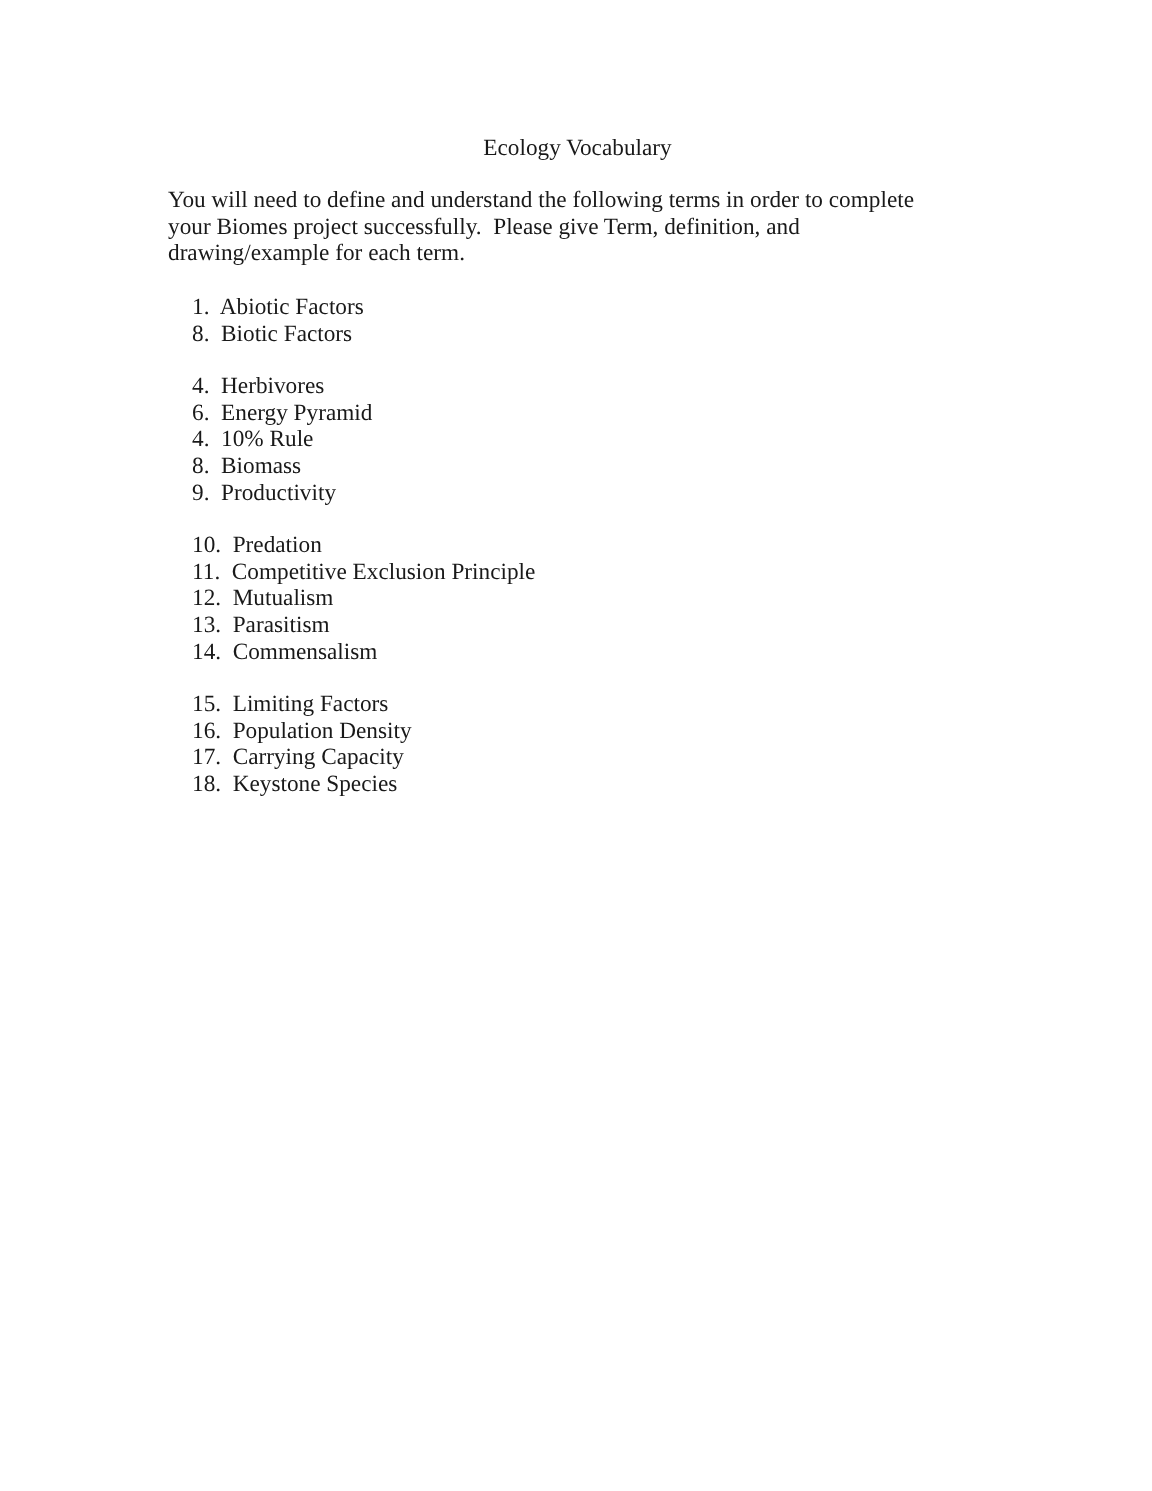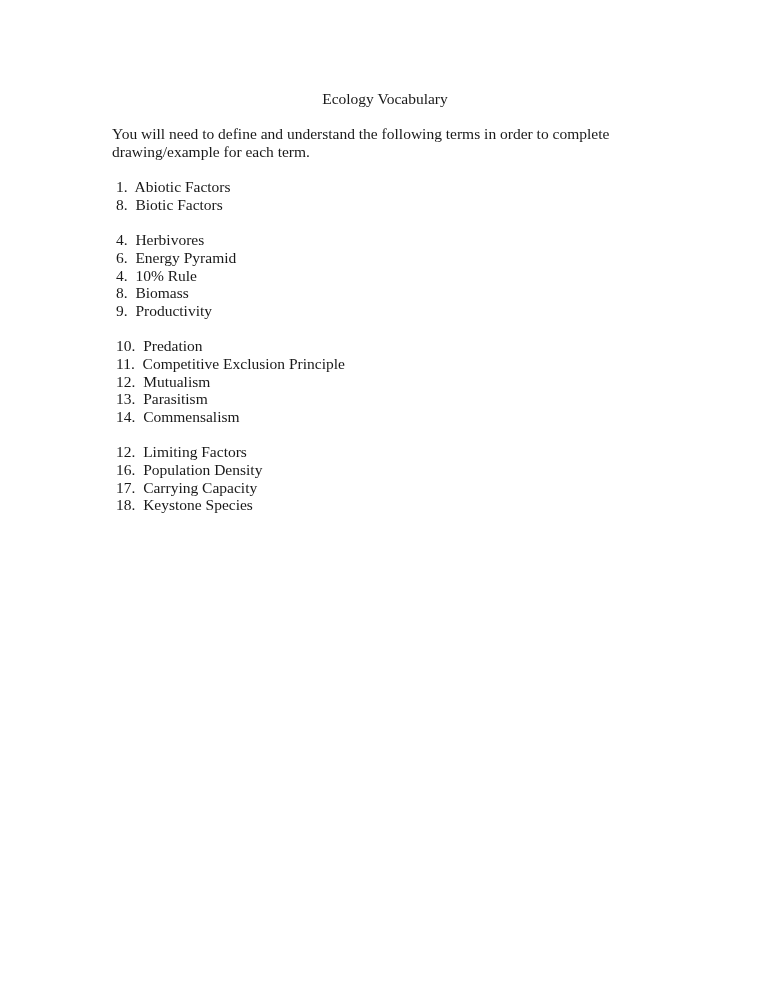--- a/index.html
+++ b/index.html
@@ -27,35 +27,36 @@
     margin: 0 0 17px 0;
     white-space: pre-wrap;
   }
   .intro {
     margin: 0 0 18px 0;
   }
   .intro-line {
     white-space: pre-wrap;
   }
   .group {
-    margin: 0 0 17px 4px;
+    margin: 0 0 17px 16px;
   }
   .vocab-item {
     white-space: pre-wrap;
   }
 </style>
 </head>
 <body>
 
 <div class="page">
 
   <div class="title">Ecology Vocabulary</div>
 
   <div class="intro">
     <div class="intro-line">You will need to define and understand the following terms in order to complete</div>
+    <div class="intro-line">your Biomes project successfully.  Please give Term, definition, and</div>
     <div class="intro-line">drawing/example for each term.</div>
   </div>
 
   <div class="group">
     <div class="vocab-item">1.  Abiotic Factors</div>
     <div class="vocab-item">8.  Biotic Factors</div>
   </div>
 
   <div class="group">
     <div class="vocab-item">4.  Herbivores</div>
@@ -67,19 +68,19 @@
 
   <div class="group">
     <div class="vocab-item">10.  Predation</div>
     <div class="vocab-item">11.  Competitive Exclusion Principle</div>
     <div class="vocab-item">12.  Mutualism</div>
     <div class="vocab-item">13.  Parasitism</div>
     <div class="vocab-item">14.  Commensalism</div>
   </div>
 
   <div class="group">
-    <div class="vocab-item">12.  Limiting Factors</div>
+    <div class="vocab-item">15.  Limiting Factors</div>
     <div class="vocab-item">16.  Population Density</div>
     <div class="vocab-item">17.  Carrying Capacity</div>
     <div class="vocab-item">18.  Keystone Species</div>
   </div>
 
 </div>
 
 </body></html>

